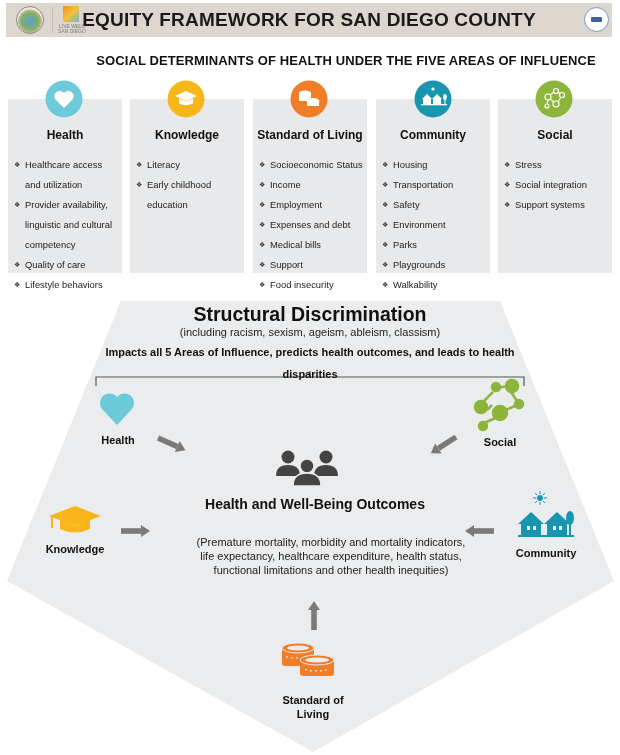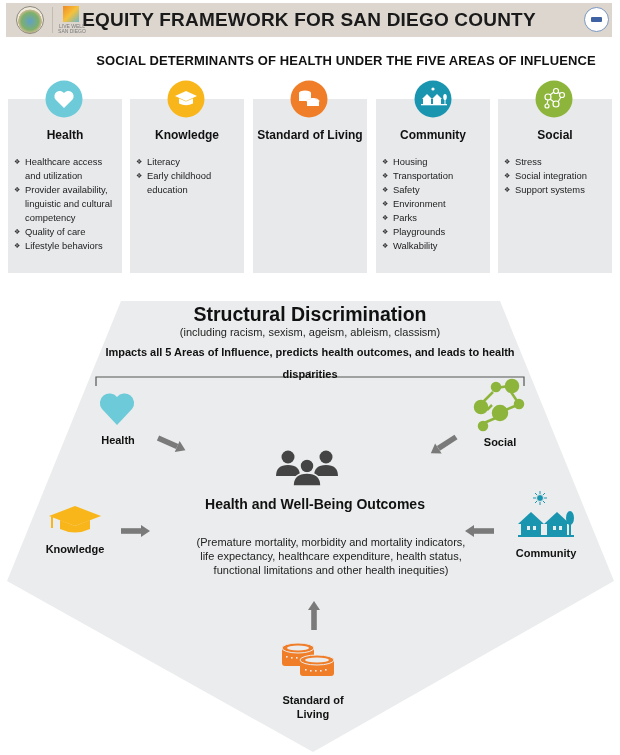--- a/index.html
+++ b/index.html
@@ -12,21 +12,21 @@
   .divider-v{left:46px;top:4px;width:1px;height:26px;background:#c3bcb2;}
   .logo-lw{left:57px;top:3px;width:16px;height:16px;background:linear-gradient(135deg,#f08a24 0,#f6c13a 50%,#6bb8c9 100%);}
   .logo-lw-text{left:51px;top:21px;font-size:5px;color:#7a7a7a;line-height:5px;text-align:center;width:30px;}
   .logo-seal{left:578px;top:4px;width:25px;height:25px;border-radius:50%;background:#fff;border:1px solid #7a96c0;box-sizing:border-box;}
   .logo-seal::after{content:"";position:absolute;left:6px;top:9px;width:11px;height:5px;background:#3f63a2;border-radius:1px;}
   
   #subtitle{left:0;width:620px;top:53px;text-align:center;font-size:13px;font-weight:bold;letter-spacing:0.1px;padding-left:36px;}
   
   .card{top:99px;width:114px;height:174px;background:#e8e9eb;}
   .card-title{left:0;width:100%;top:29px;text-align:center;font-size:12px;font-weight:bold;}
-  .card-list{margin:0;padding:0;list-style:none;position:absolute;left:6px;right:4px;top:56px;font-size:9.4px;line-height:14px;color:#222;}
+  .card-list{margin:0;padding:0;list-style:none;position:absolute;left:6px;right:4px;top:56px;font-size:9.4px;line-height:20px;color:#222;}
   .card-list li{position:relative;padding-left:11px;}
   .card-list li::before{content:"\2756";position:absolute;left:0;top:0;font-size:7px;color:#333;}
   
   #pentagon{left:0;top:0;width:620px;height:755px;}
   #sd-title{left:120px;width:380px;top:303px;text-align:center;font-size:19.5px;font-weight:bold;}
   #sd-sub{left:100px;width:420px;top:326px;text-align:center;font-size:11px;color:#222;}
   #sd-impact{left:100px;width:420px;top:341px;text-align:center;font-size:11px;font-weight:bold;line-height:22px;}
   .node-label{font-size:11px;font-weight:bold;text-align:center;}
   #outcome-title{left:180px;width:270px;top:495px;text-align:center;font-size:14px;font-weight:bold;line-height:19px;}
   #outcome-desc{left:180px;width:270px;top:535px;text-align:center;font-size:11px;line-height:14px;color:#222;margin-left:16px;}
@@ -56,20 +56,30 @@
 </div>
 <div class="abs card" style="left:130px;">
   <div class="card-title" style="position:absolute;">Knowledge</div>
   <ul class="card-list">
     <li>Literacy</li>
     <li>Early childhood education</li>
   </ul>
 </div>
 <div class="abs card" style="left:253px;">
   <div class="card-title" style="position:absolute;">Standard of Living</div>
+  <ul class="card-list">
+    <li>Socioeconomic Status</li>
+    <li>Income</li>
+    <li>Employment</li>
+    <li>Expenses and debt</li>
+    <li>Medical bills</li>
+    <li>Support</li>
+    <li>Food insecurity</li>
+    <li>Homelessness</li>
+  </ul>
 </div>
 <div class="abs card" style="left:376px;">
   <div class="card-title" style="position:absolute;">Community</div>
   <ul class="card-list">
     <li>Housing</li>
     <li>Transportation</li>
     <li>Safety</li>
     <li>Environment</li>
     <li>Parks</li>
     <li>Playgrounds</li>

